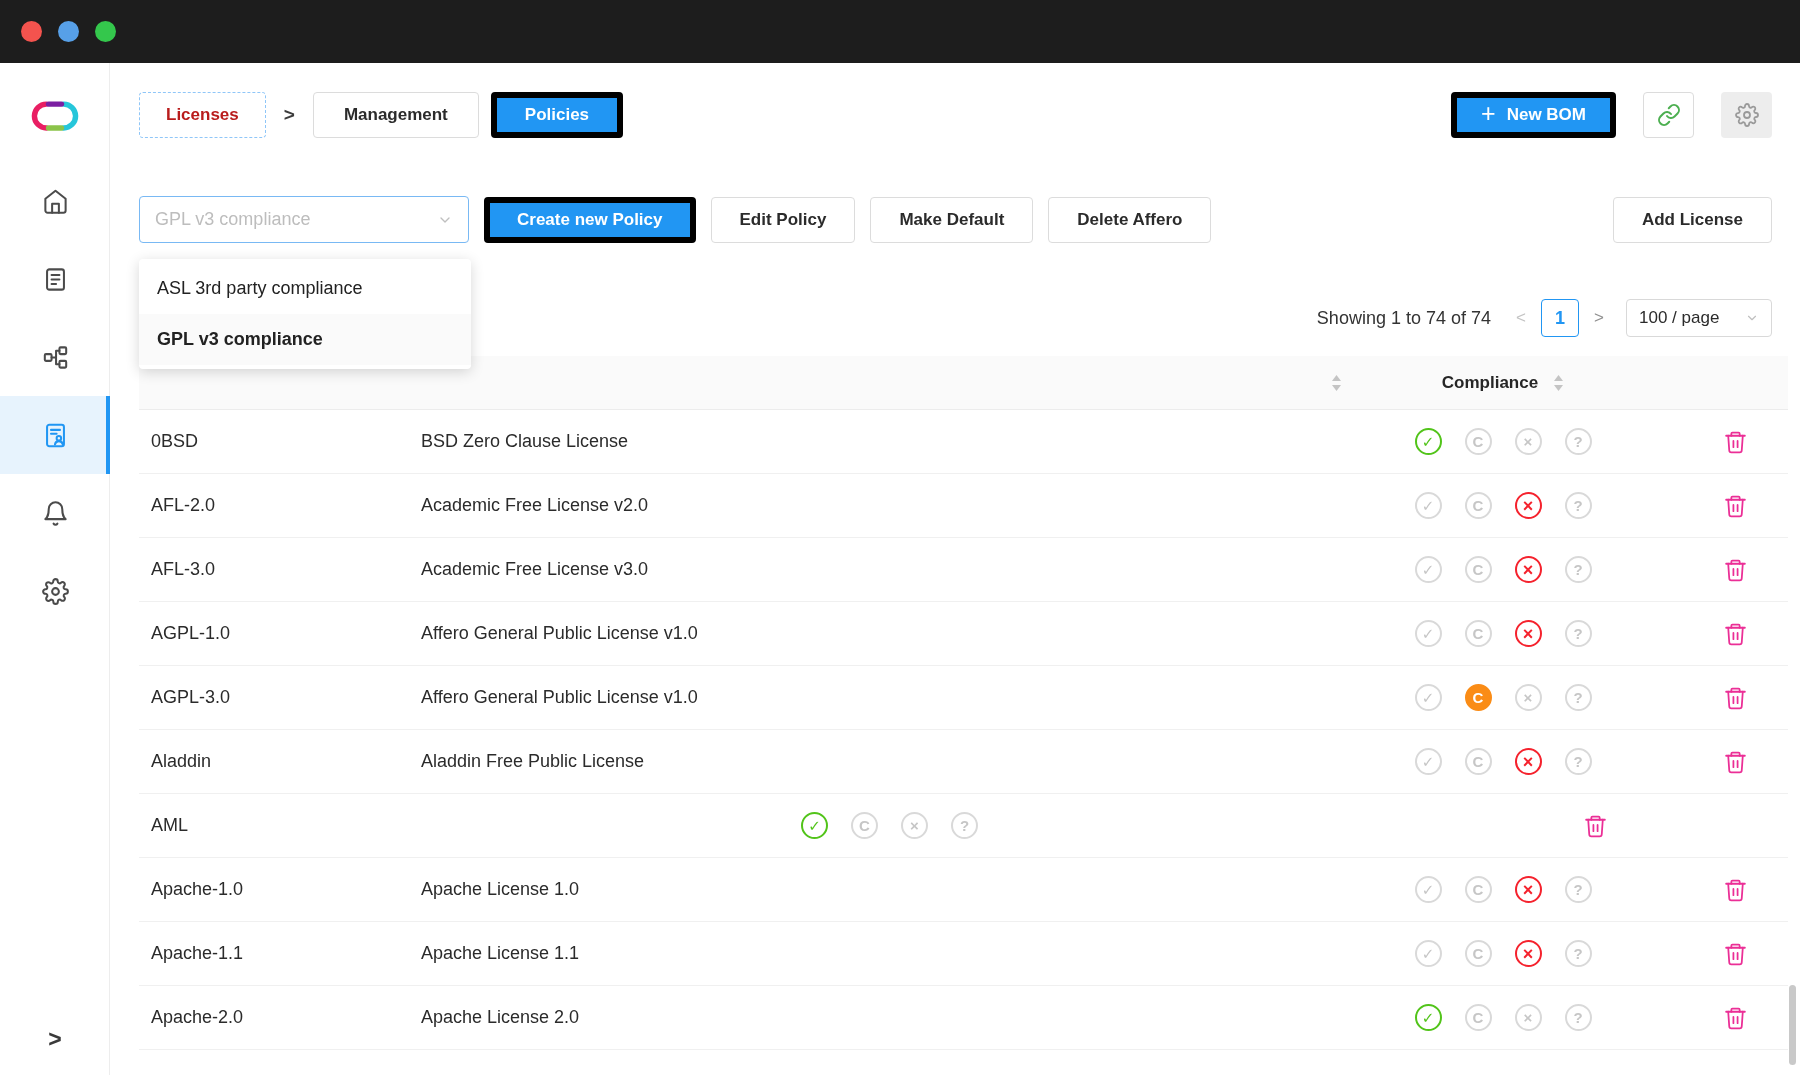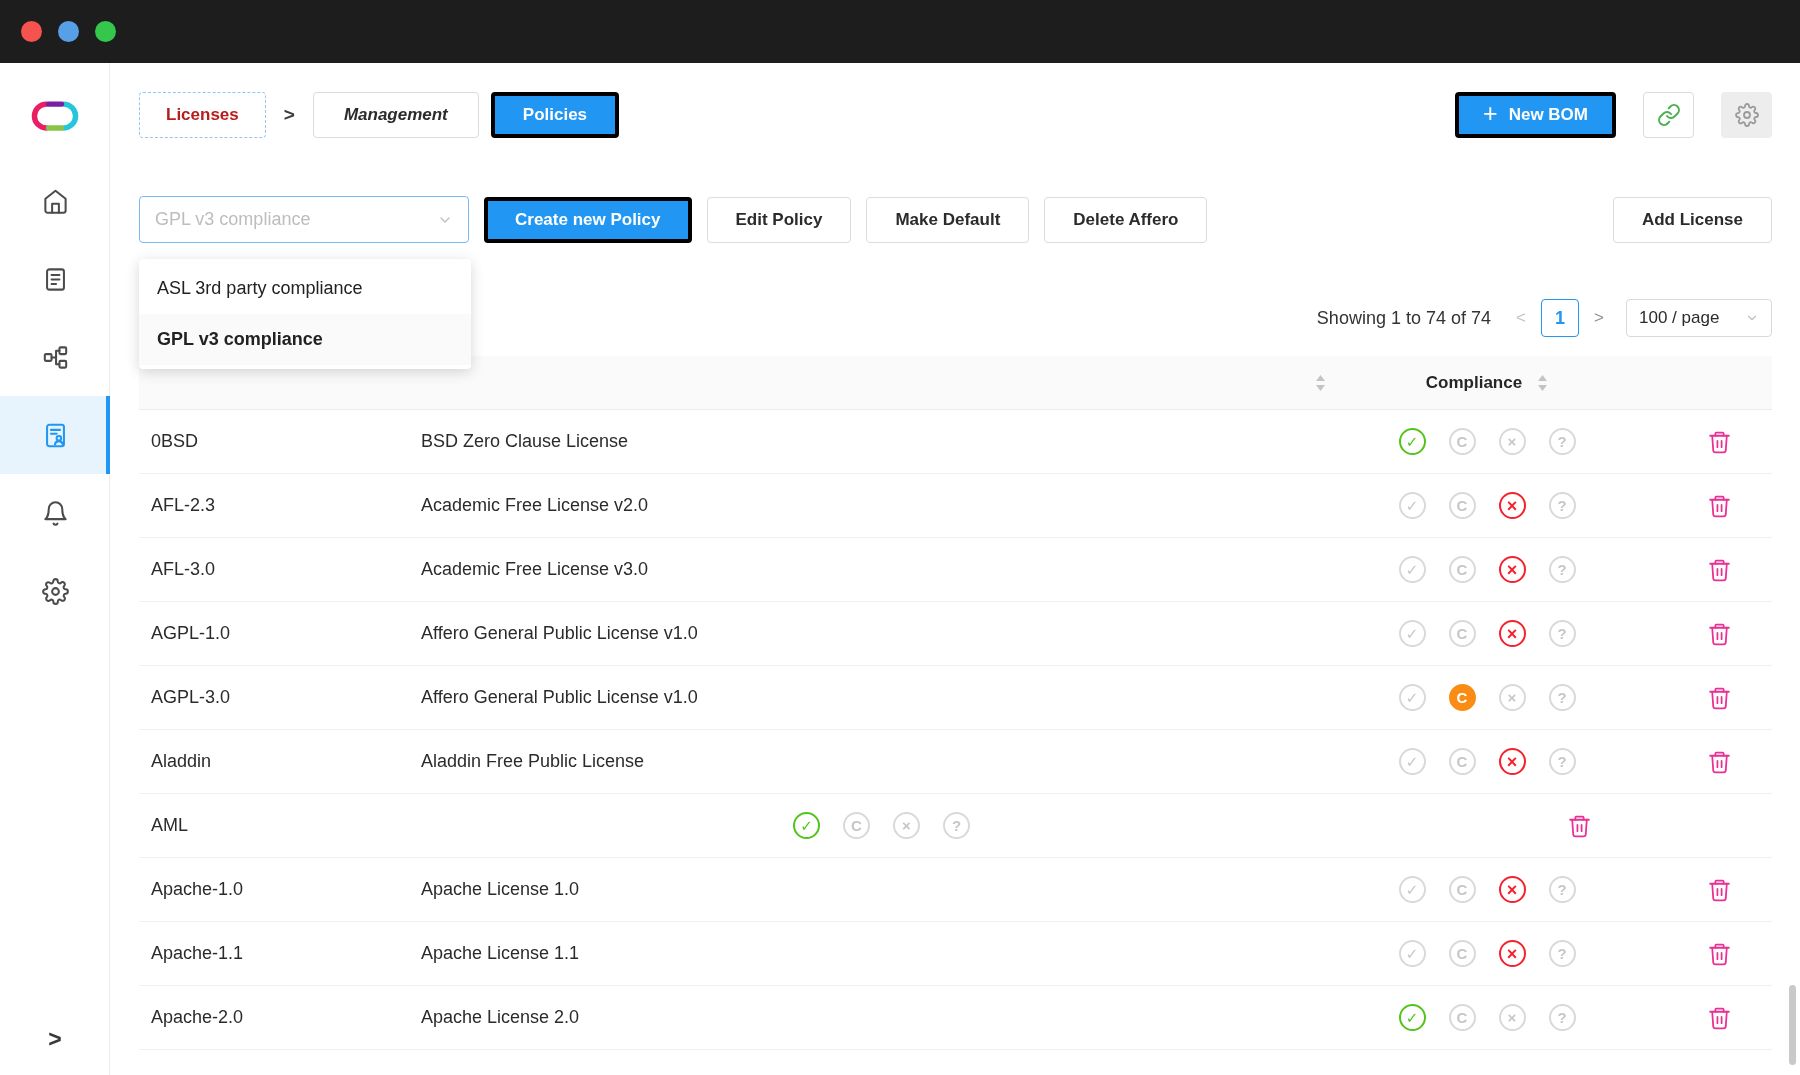--- a/index.html
+++ b/index.html
@@ -43,29 +43,29 @@
 
   
   .main { position: absolute; left: 110px; top: 63px; right: 0; bottom: 0; background: #fff; }
 
   .btn {
     height: 46px; border-radius: 4px; font-size: 17px; font-weight: 600;
     display: inline-flex; align-items: center; justify-content: center;
     background: #fff; border: 1px solid #dcdcdc; color: #2b2b2b; cursor: pointer;
     font-family: inherit; white-space: nowrap;
   }
-  .btn-primary { background: #2196f3; border: 4px solid #000000; color: #fff; }
+  .btn-primary { background: #2196f3; border: 6px solid #000000; color: #fff; }
 
   .header-row {
     position: absolute; top: 29px; left: 29px; right: 28px; height: 46px;
     display: flex; align-items: center;
   }
   .btn-licenses { border: 1px dashed #8fc6f8; color: #b91c1c; padding: 0 26px; }
   .crumb-sep { margin: 0 18px; font-size: 19px; color: #3c3c3c; font-weight: 600; }
-  .btn-management { padding: 0 30px; font-style: italic; }
+  .btn-management { padding: 0 30px; }
   .btn-policies { padding: 0 28px; margin-left: 12px; }
   .header-right { margin-left: auto; display: flex; align-items: center; gap: 27px; }
   .btn-newbom { padding: 0 24px; gap: 11px; }
   .plus-glyph { font-size: 25px; font-weight: 400; line-height: 1; margin-top: -3px; }
   .icon-btn {
     width: 51px; height: 46px; border-radius: 4px; display: flex; align-items: center;
     justify-content: center; cursor: pointer; border: 1px solid #dcdcdc; background: #fff;
   }
   .gear-btn { background: #ededed; border: none; }
 
@@ -108,21 +108,21 @@
     display: flex; align-items: center; justify-content: center; font-weight: 600; background: #fff;
     cursor: pointer;
   }
   .pg-size {
     height: 38px; min-width: 146px; border: 1px solid #d9d9d9; border-radius: 4px;
     display: flex; align-items: center; justify-content: space-between; padding: 0 12px;
     color: #2b2b2b; font-size: 17px; margin-left: 7px; cursor: pointer; background: #fff;
   }
 
   
-  .license-table { position: absolute; top: 293px; left: 29px; right: 28px; }
+  .license-table { position: absolute; top: 293px; left: 29px; right: 12px; }
   .thead {
     display: grid; grid-template-columns: 282px 1fr 290px 140px; height: 54px;
     background: #fafafa; align-items: center; border-bottom: 1px solid #ececec;
   }
   .th { font-weight: 700; font-size: 17px; color: #262626; }
   .th-name { display: flex; justify-content: flex-end; align-items: center; padding-right: 16px; }
   .th-compliance { display: flex; align-items: center; justify-content: center; gap: 15px; }
   .sorter { display: flex; flex-direction: column; gap: 2px; cursor: pointer; }
 
   .trow {
@@ -312,21 +312,21 @@
           <path d="M8 6V4a1 1 0 0 1 1-1h6a1 1 0 0 1 1 1v2"></path>
           <path d="M5 6l1 14a2 2 0 0 0 2 2h8a2 2 0 0 0 2-2l1-14"></path>
           <path d="M10 11v6"></path>
                 <path d="M14 11v6"></path>
         </svg>
       </button>
     </div>
   </div>
 
   <div class="trow">
-    <div class="cell-id">AFL-2.3</div>
+    <div class="cell-id">AFL-2.0</div>
     <div class="cell-name">Academic Free License v2.0</div>
     <div class="cell-compliance">
       <span class="c-icon">✓</span>
       <span class="c-icon">C</span>
       <span class="c-icon active st-rejected">×</span>
       <span class="c-icon">?</span>
     </div>
     <div class="cell-actions">
       <button class="trash-btn">
         <svg width="25" height="26" viewBox="0 0 24 24" fill="none" stroke="#eb2f96" stroke-width="1.7" stroke-linecap="round" stroke-linejoin="round">

